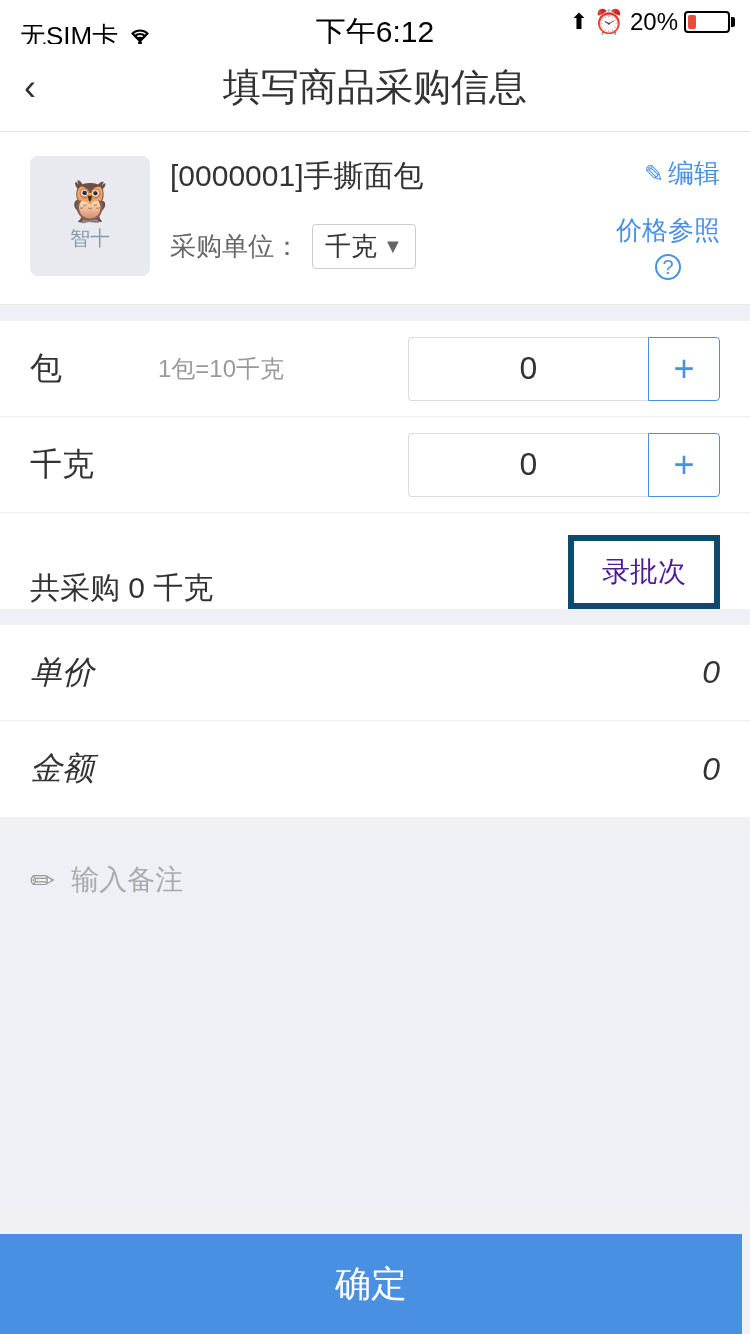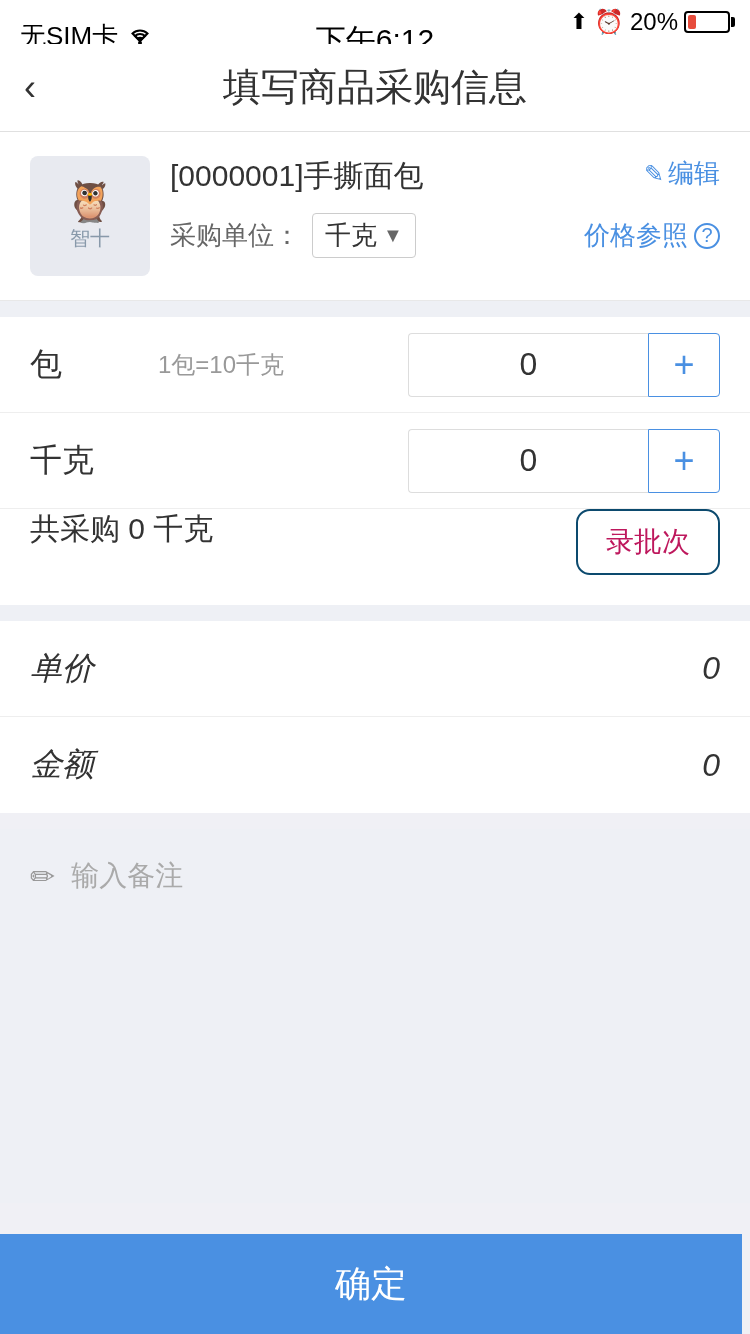--- a/index.html
+++ b/index.html
@@ -31,21 +31,21 @@
       gap: 8px;
       font-size: 26px;
       margin-top: 28px;
     }
     .status-center {
       font-size: 30px;
       font-weight: 400;
       position: absolute;
       left: 50%;
       transform: translateX(-50%);
-      top: 20px;
+      top: 12px;
     }
     .status-right {
       display: flex;
       align-items: center;
       gap: 6px;
       font-size: 24px;
     }
     .battery-icon {
       width: 46px;
       height: 22px;
@@ -174,20 +174,21 @@
       margin-left: 6px;
       color: #666;
       font-size: 20px;
     }
     .price-ref {
       font-size: 26px;
       color: #4a90e2;
       display: flex;
       align-items: center;
       gap: 6px;
+      flex-direction: column;
     }
 
     
     .separator {
       width: 100%;
       height: 16px;
       background: #eef0f5;
     }
 
     
@@ -239,36 +240,36 @@
       font-size: 36px;
       display: flex;
       align-items: center;
       justify-content: center;
       cursor: pointer;
     }
 
     
     .summary-row {
       display: flex;
-      align-items: flex-start;
+      align-items: flex-end;
       justify-content: space-between;
       padding: 0 30px;
       height: 96px;
       background: #fff;
     }
     .summary-text {
       font-size: 30px;
       color: #333;
     }
     .batch-btn {
-      border: 2px solid #0c4a6e;
-      border-radius: 14px;
+      border: 6px solid #0c4a6e;
+      border-radius: 0;
       padding: 12px 28px;
       font-size: 28px;
-      color: #be185d;
+      color: #4c1d95;
       background: #fff;
       cursor: pointer;
     }
 
     
     .price-section {
       background: #fff;
       font-style: italic;
     }
     .price-row {

